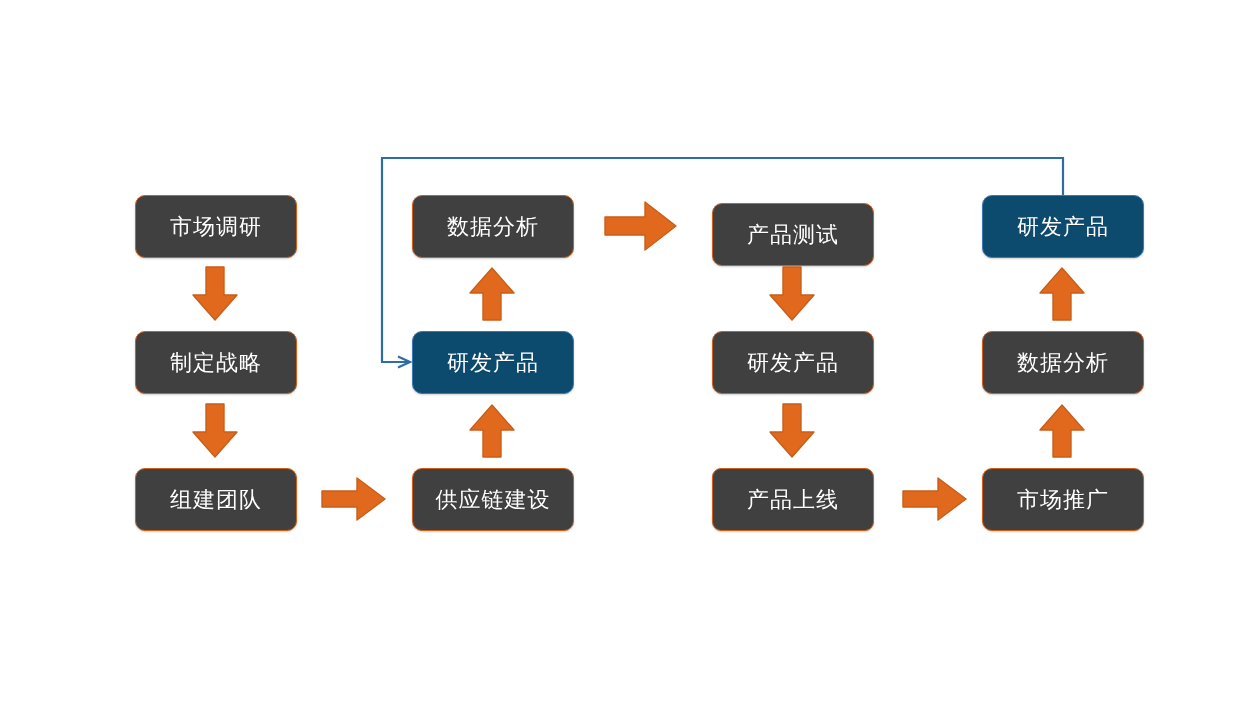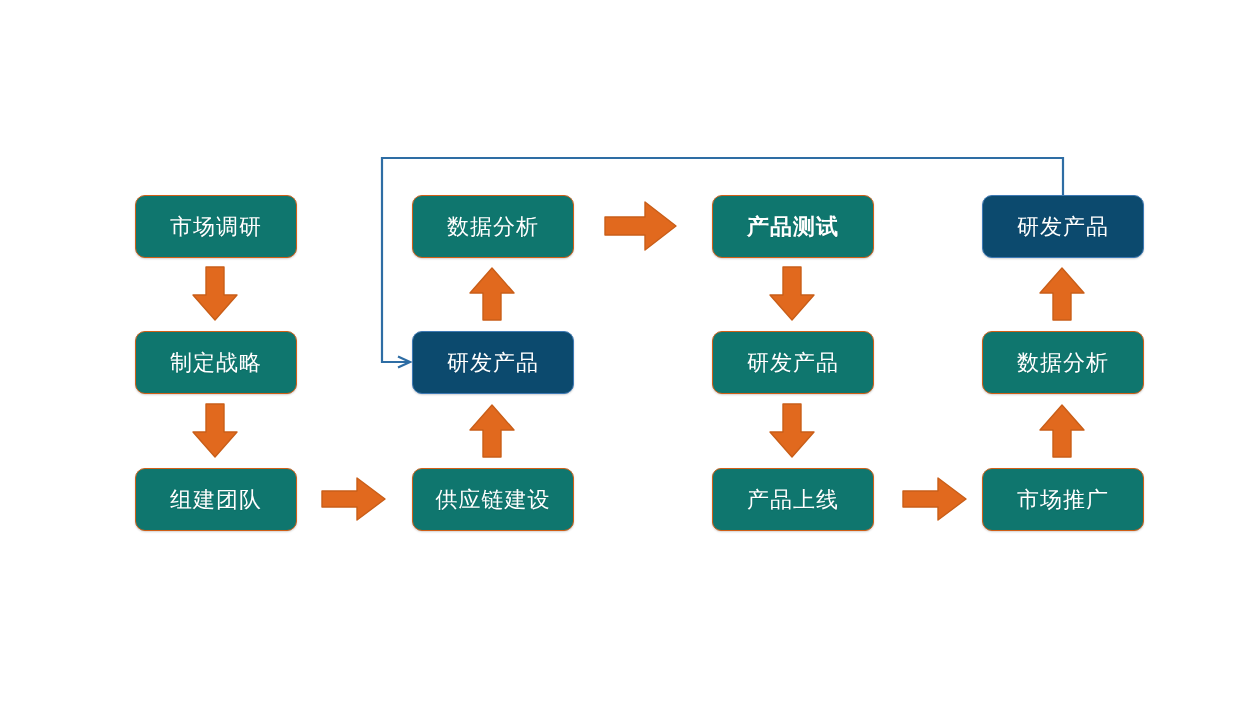--- a/index.html
+++ b/index.html
@@ -30,21 +30,21 @@
     align-items: center;
     justify-content: center;
     color: #ffffff;
     font-size: 22px;
     letter-spacing: 1px;
     line-height: 1;
     user-select: none;
     box-shadow: 0 1px 2px rgba(0,0,0,0.18);
   }
   .node.orange {
-    background: #0f766e;
+    background: #404040;
     border: 1px solid #D05F17;
   }
   .node.blue {
     background: #0c4a6e;
     border: 1px solid #3E79B4;
   }
   .node .label {
     pointer-events: none;
     text-shadow: 0 1px 1px rgba(0,0,0,0.10);
   }
@@ -129,21 +129,21 @@
   <div class="node orange" style="left:412px; top:468px;">
     <span class="label">供应链建设</span>
   </div>
 
   <div class="blockarrow" style="left:605px; top:201px;">
     <svg width="72" height="51" viewBox="0 0 72 51">
       <polygon points="0,16 40,16 40,1 71,25 40,49 40,34 0,34" fill="#E1691E" stroke="#C95E18" stroke-width="1.4" stroke-linejoin="round"></polygon>
     </svg>
   </div>
 
-  <div class="node orange" style="left:712px; top:195px;font-weight:bold;">
+  <div class="node orange" style="left:712px; top:203px;">
     <span class="label">产品测试</span>
   </div>
 
   <div class="blockarrow" style="left:769px; top:267px;">
     <svg width="46" height="54" viewBox="0 0 46 54">
       <polygon points="14,0 32,0 32,28 45,28 23,53 1,28 14,28" fill="#E1691E" stroke="#C95E18" stroke-width="1.4" stroke-linejoin="round"></polygon>
     </svg>
   </div>
 
   <div class="node orange" style="left:712px; top:331px;">

